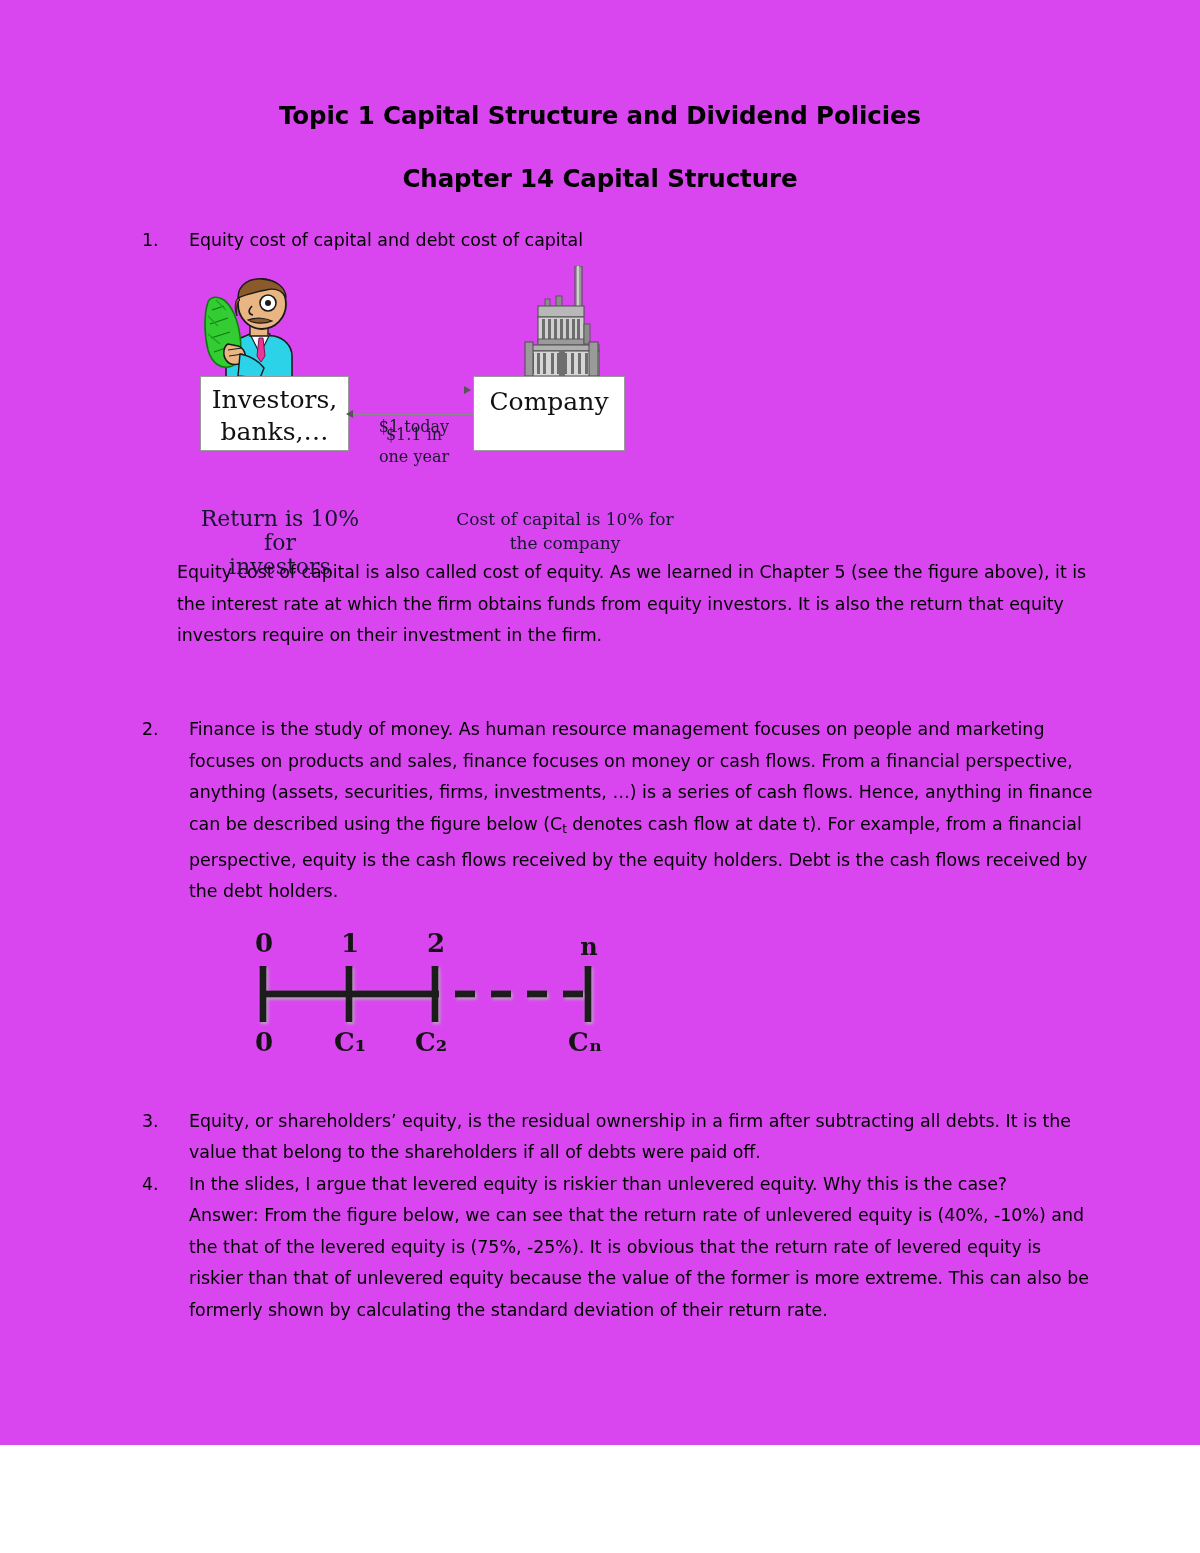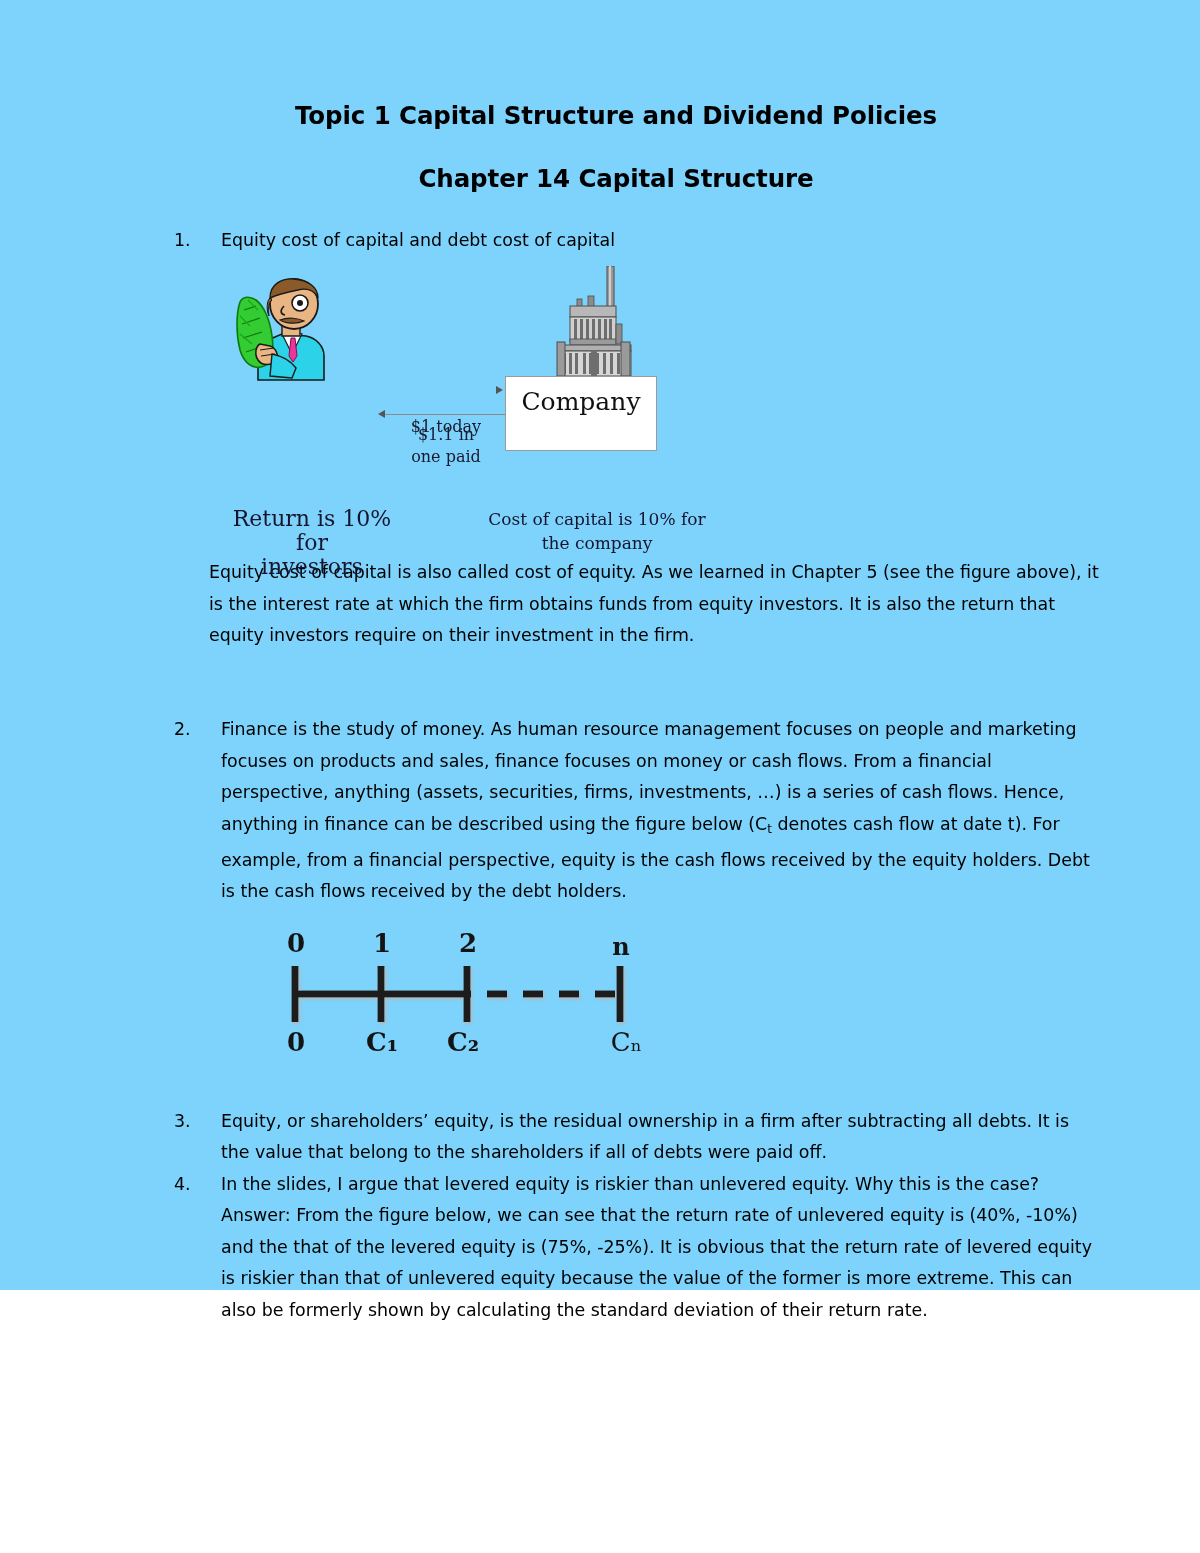--- a/index.html
+++ b/index.html
@@ -11,24 +11,23 @@
     width: 1200px;
     height: 1553px;
     font-family: "DejaVu Sans", sans-serif;
     color: #000000;
     position: relative;
     overflow: hidden;
   }
   .page {
     position: relative;
     width: 1200px;
-    height: 1290px;
-    background: #7dd3fc;
+    height: 1445px;
+    background: #d946ef;
     box-sizing: border-box;
-    padding-left: 32px;
   }
 
   
   .doc-title {
     text-align: center;
     font-weight: bold;
     font-size: 24.5px;
     letter-spacing: -0.1px;
     margin: 0;
     padding-top: 101px;
@@ -297,33 +296,37 @@
             <rect x="70" y="87" width="3" height="21"></rect>
         </g>
 
         <rect x="4" y="76" width="8" height="34" fill="#9a9a9a" stroke="#4d4d4d" stroke-width="1"></rect>
         <rect x="68" y="76" width="9" height="34" fill="#9a9a9a" stroke="#4d4d4d" stroke-width="1"></rect>
 
         <rect x="38" y="84" width="6" height="26" fill="#6e6e6e"></rect>
       </svg>
     </div>
 
+    <div class="box box-investors">
+      <div>Investors,</div>
+      <div>banks,…</div>
+    </div>
 
     <div class="box box-company">
       <div>Company</div>
     </div>
 
     <div class="arrow-line"></div>
     <div class="arrowhead-left"></div>
     <div class="arrowhead-right"></div>
 
     <div class="lbl-top">$1 today</div>
     <div class="lbl-bot">
       <div>$1.1 in</div>
-      <div>one paid</div>
+      <div>one year</div>
     </div>
 
     <div class="cap-left">
       <div>Return is 10% for</div>
       <div>investors</div>
     </div>
     <div class="cap-right">
       <div>Cost of capital is 10% for</div>
       <div>the company</div>
     </div>
@@ -362,21 +365,21 @@
     
     <div style="position:absolute;left:27px;top:2px;width:30px;text-align:center;font-family:'DejaVu Serif',serif;font-size:26px;font-weight:bold;color:#141414;">0</div>
     <div style="position:absolute;left:113px;top:2px;width:30px;text-align:center;font-family:'DejaVu Serif',serif;font-size:26px;font-weight:bold;color:#141414;">1</div>
     <div style="position:absolute;left:199px;top:2px;width:30px;text-align:center;font-family:'DejaVu Serif',serif;font-size:26px;font-weight:bold;color:#141414;">2</div>
     <div style="position:absolute;left:352px;top:6px;width:30px;text-align:center;font-family:'DejaVu Serif',serif;font-size:24px;font-weight:bold;color:#141414;">n</div>
 
     
     <div style="position:absolute;left:27px;top:101px;width:30px;text-align:center;font-family:'DejaVu Serif',serif;font-size:26px;font-weight:bold;color:#141414;">0</div>
     <div style="position:absolute;left:107px;top:101px;width:42px;text-align:center;font-family:'DejaVu Serif',serif;font-size:26px;font-weight:bold;color:#141414;">C₁</div>
     <div style="position:absolute;left:193px;top:101px;width:42px;text-align:left;font-family:'DejaVu Serif',serif;font-size:26px;font-weight:bold;color:#141414;">C₂</div>
-    <div style="position:absolute;left:346px;top:101px;width:42px;text-align:right;font-family:'DejaVu Serif',serif;font-size:26px;font-weight:normal;color:#141414;">Cₙ</div>
+    <div style="position:absolute;left:346px;top:101px;width:42px;text-align:left;font-family:'DejaVu Serif',serif;font-size:26px;font-weight:bold;color:#141414;">Cₙ</div>
   </div>
 
   <div class="num-item" style="margin-top:30px;">
     <span class="marker">3.</span>
     <p>Equity, or shareholders’ equity, is the residual ownership in a firm after subtracting all debts. It is the value that belong to the shareholders if all of debts were paid off.</p>
   </div>
 
   <div class="num-item" style="margin-top:0px;">
     <span class="marker">4.</span>
     <p>In the slides, I argue that levered equity is riskier than unlevered equity. Why this is the case?</p>

